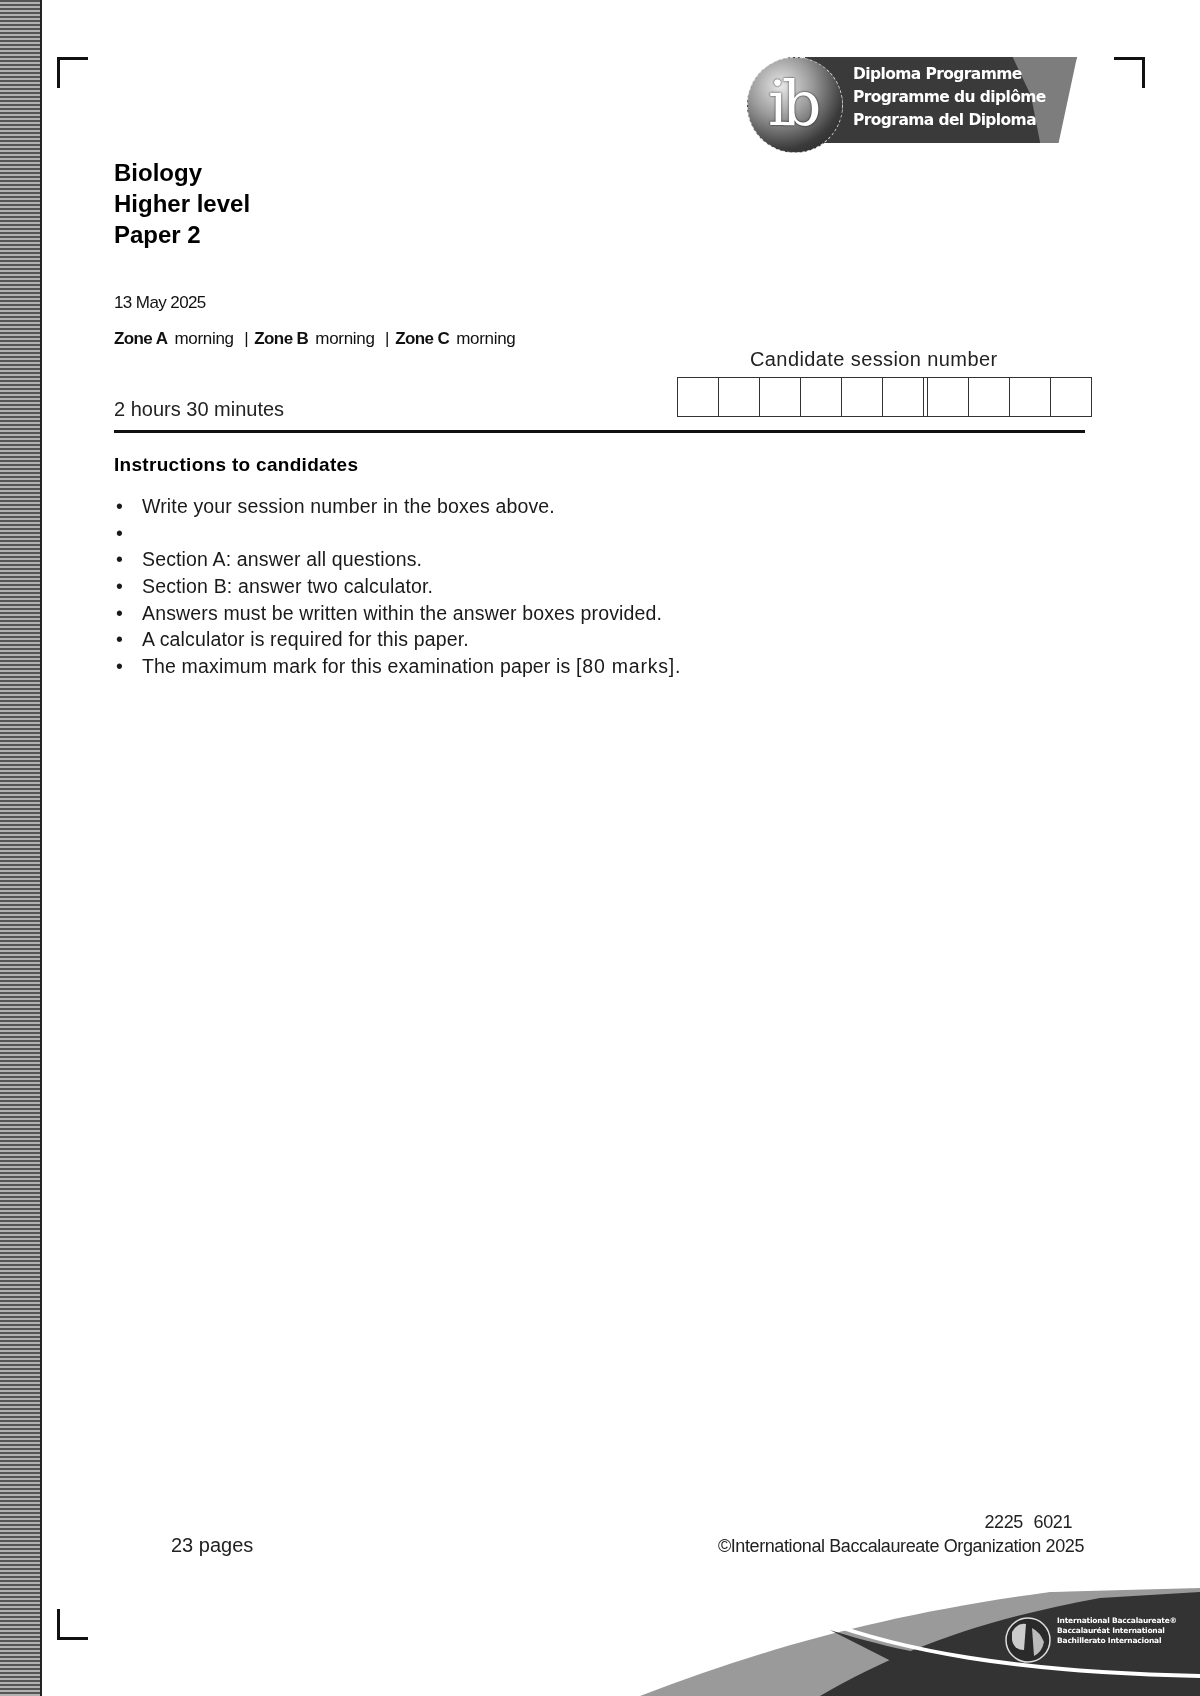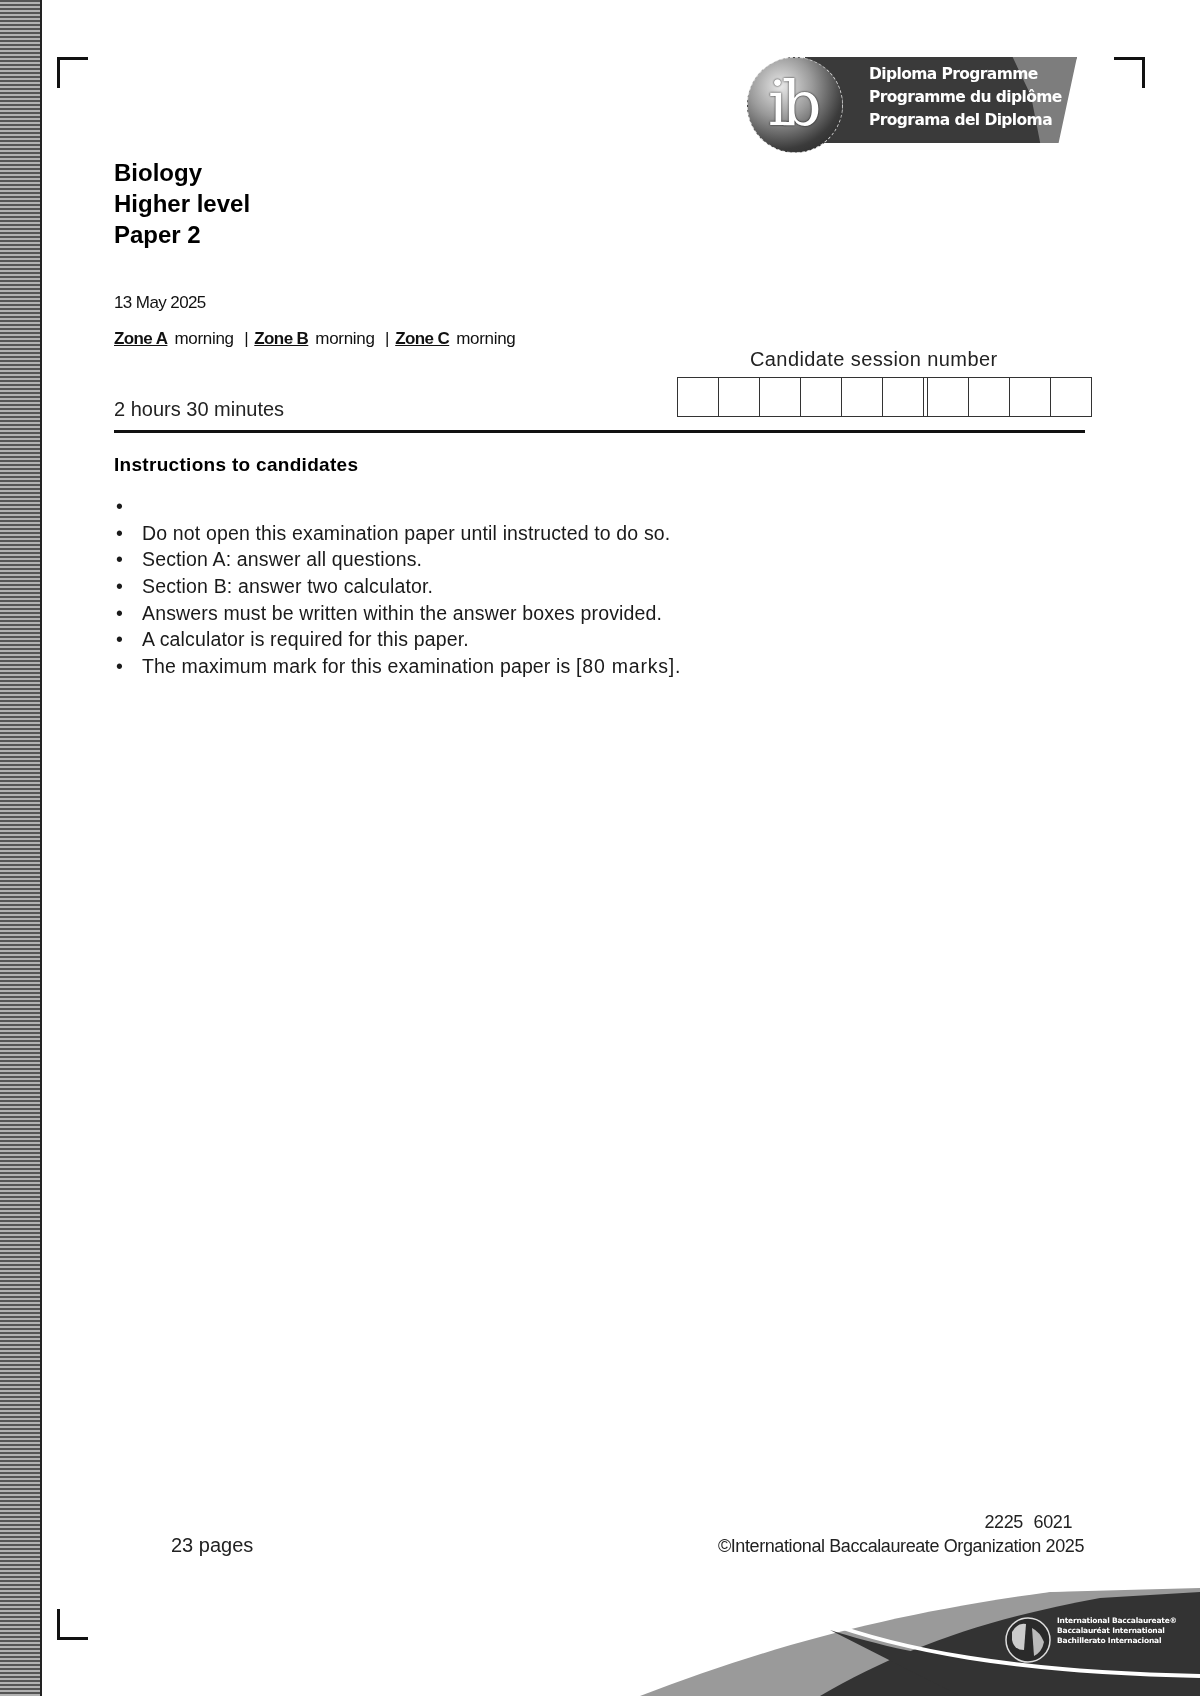--- a/index.html
+++ b/index.html
@@ -45,29 +45,29 @@
     position: absolute; left: 2px; top: 0; width: 96px; height: 96px; border-radius: 50%;
     background: radial-gradient(circle at 35% 30%, #e8e8e8 0%, #9a9a9a 35%, #3b3b3b 70%, #1d1d1d 100%);
     border: 1px dashed #cfcfcf; box-sizing: border-box;
   }
   .dp-logo .disc-text {
     position: absolute; left: 20px; top: 6px; font-family: "DejaVu Serif", serif;
     font-size: 62px; color: #fff; letter-spacing: -6px; line-height: 80px;
     text-shadow: 0 0 2px #000;
   }
   .dp-logo .lines {
-    position: absolute; left: 124px; top: 6px; color: #fff; font-size: 15.5px;
+    position: absolute; left: 108px; top: 6px; color: #fff; font-size: 15.5px;
     font-weight: bold; line-height: 23px; letter-spacing: -0.6px;
     font-family: "DejaVu Sans", sans-serif;
   }
 
   .title-block { position: absolute; left: 114px; top: 157px; font-weight: bold; font-size: 24px; line-height: 31px; color: #000; }
   .date { position: absolute; left: 114px; top: 293px; font-size: 17px; letter-spacing: -0.6px; color: #111; }
   .zones { position: absolute; left: 114px; top: 329px; font-size: 17px; color: #111; letter-spacing: -0.3px; }
-  .zones b { font-weight: bold; letter-spacing: -0.6px; text-decoration: underline; }
+  .zones b { font-weight: bold; letter-spacing: -0.6px; }
   .zones .sep { margin: 0 6px; }
   .zones .t { margin-left: 7px; }
 
   .csn-label { position: absolute; left: 750px; top: 348px; font-size: 20px; color: #222; letter-spacing: 0.4px; }
   .csn-boxes { position: absolute; left: 677px; top: 377px; height: 40px; display: flex; }
   .csn-box { width: 40px; height: 38px; border: 1.5px solid #333; border-right: none; box-sizing: content-box; }
   .csn-box.last { border-right: 1.5px solid #333; }
   .csn-gap { width: 3px; height: 38px; border-top: 1.5px solid #333; border-bottom: 1.5px solid #333; border-left: 1.5px solid #333; }
 
   .duration { position: absolute; left: 114px; top: 398px; font-size: 20px; color: #222; }
@@ -139,22 +139,22 @@
   <div class="csn-box"></div>
   <div class="csn-box"></div>
   <div class="csn-box last"></div>
 </div>
 
 <div class="duration">2 hours 30 minutes</div>
 <div class="rule"></div>
 
 <div class="instr-heading">Instructions to candidates</div>
 <ul class="instr-list">
+  <li><span class="bullet">•</span><span>Write your session number in the boxes above.</span></li>
   <li><span class="bullet">•</span></li>
-  <li><span class="bullet">•</span><span>Do not open this examination paper until instructed to do so.</span></li>
   <li><span class="bullet">•</span><span>Section A: answer all questions.</span></li>
   <li><span class="bullet">•</span><span>Section B: answer two calculator.</span></li>
   <li><span class="bullet">•</span><span>Answers must be written within the answer boxes provided.</span></li>
   <li><span class="bullet">•</span><span>A calculator is required for this paper.</span></li>
   <li><span class="bullet">•</span><span>The maximum mark for this examination paper is </span><b>[80 marks]</b><span>.</span></li>
 </ul>
 
 <div class="pages">23 pages</div>
 <div class="code">2225  6021</div>
 <div class="copyright">©International Baccalaureate Organization 2025</div>

